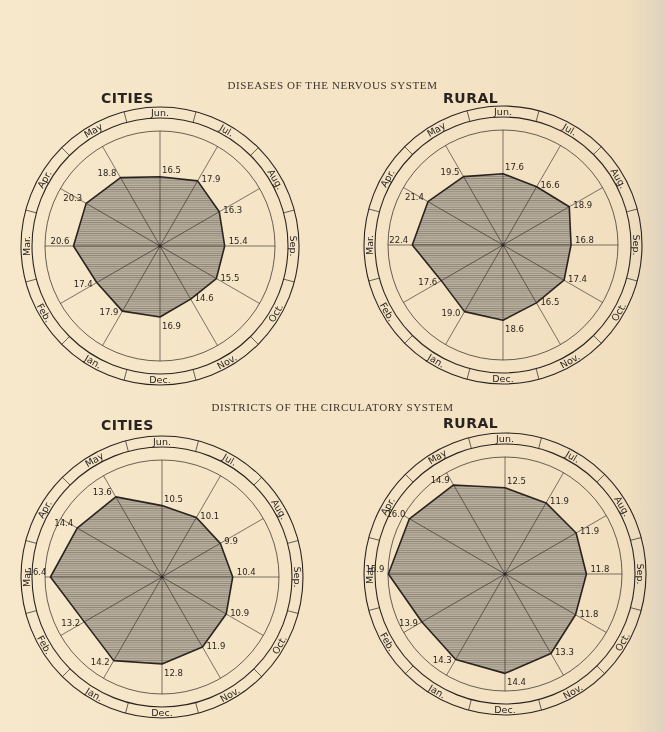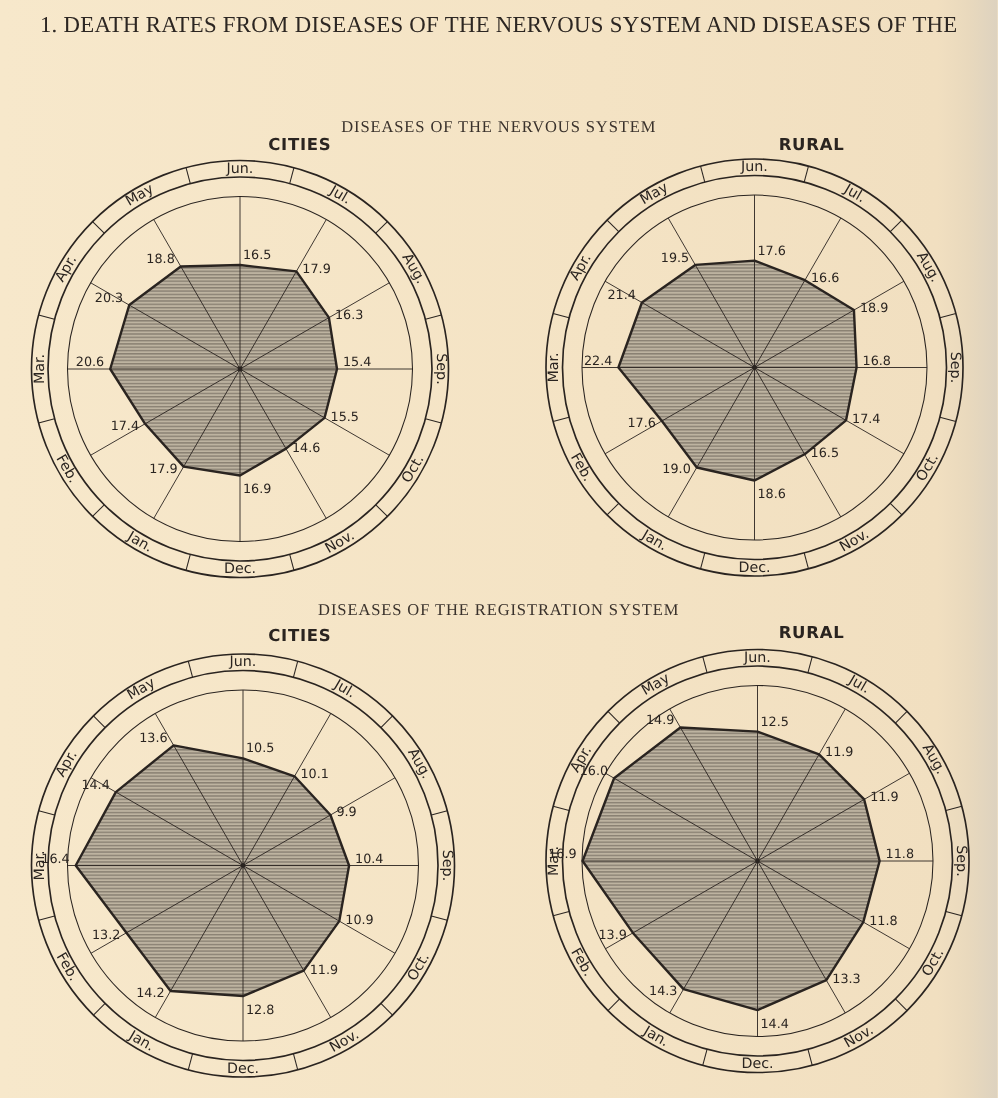--- a/index.html
+++ b/index.html
@@ -18,36 +18,35 @@
       font-size: 15.2px; line-height: 18px; letter-spacing: 0.2px;
       color: #2c2622;
     }
     .title div { white-space: nowrap; }
     .section-head {
       position: absolute; left: 0; width: 665px; text-align: center;
       font-family: "Liberation Serif", serif; font-size: 11px;
       letter-spacing: 0.6px; color: #3a322c;
     }
     .chart-label {
-      position: absolute; text-align: right; width: 120px;
-      font-family: "DejaVu Sans", sans-serif; font-size: 11px;
+      position: absolute; text-align: left; width: 120px;
+      font-family: "DejaVu Sans", sans-serif; font-size: 14px;
       font-weight: bold; letter-spacing: 0.5px; color: #2a2420;
     }
     svg.polar { position: absolute; overflow: visible; }
     svg text { font-family: "DejaVu Sans", sans-serif; fill: #2a2420; }
   </style>
 </head>
 <body>
 
 <div class="title">
-  <div>1. DEATH RATES FROM DISEASES OF THE NERVOUS SYSTEM AND DISEASES OF THE</div>
 </div>
 
 <div class="section-head" style="top:79px">DISEASES OF THE NERVOUS SYSTEM</div>
-<div class="section-head" style="top:401px">DISEASES OF THE REGISTRATION SYSTEM</div>
+<div class="section-head" style="top:401px">DISTRICTS OF THE CIRCULATORY SYSTEM</div>
 
 <div class="chart-label" style="left:101px; top:90px">CITIES</div>
 <div class="chart-label" style="left:443px; top:90px">RURAL</div>
 <div class="chart-label" style="left:101px; top:417px">CITIES</div>
 <div class="chart-label" style="left:443px; top:415px">RURAL</div>
 
 <svg class="polar" width="665" height="732" style="left:0;top:0">
     <defs>
       <pattern id="hatch0" width="4" height="2.2" patternUnits="userSpaceOnUse">
         <rect width="4" height="2.2" fill="#bdb3a0"></rect>

